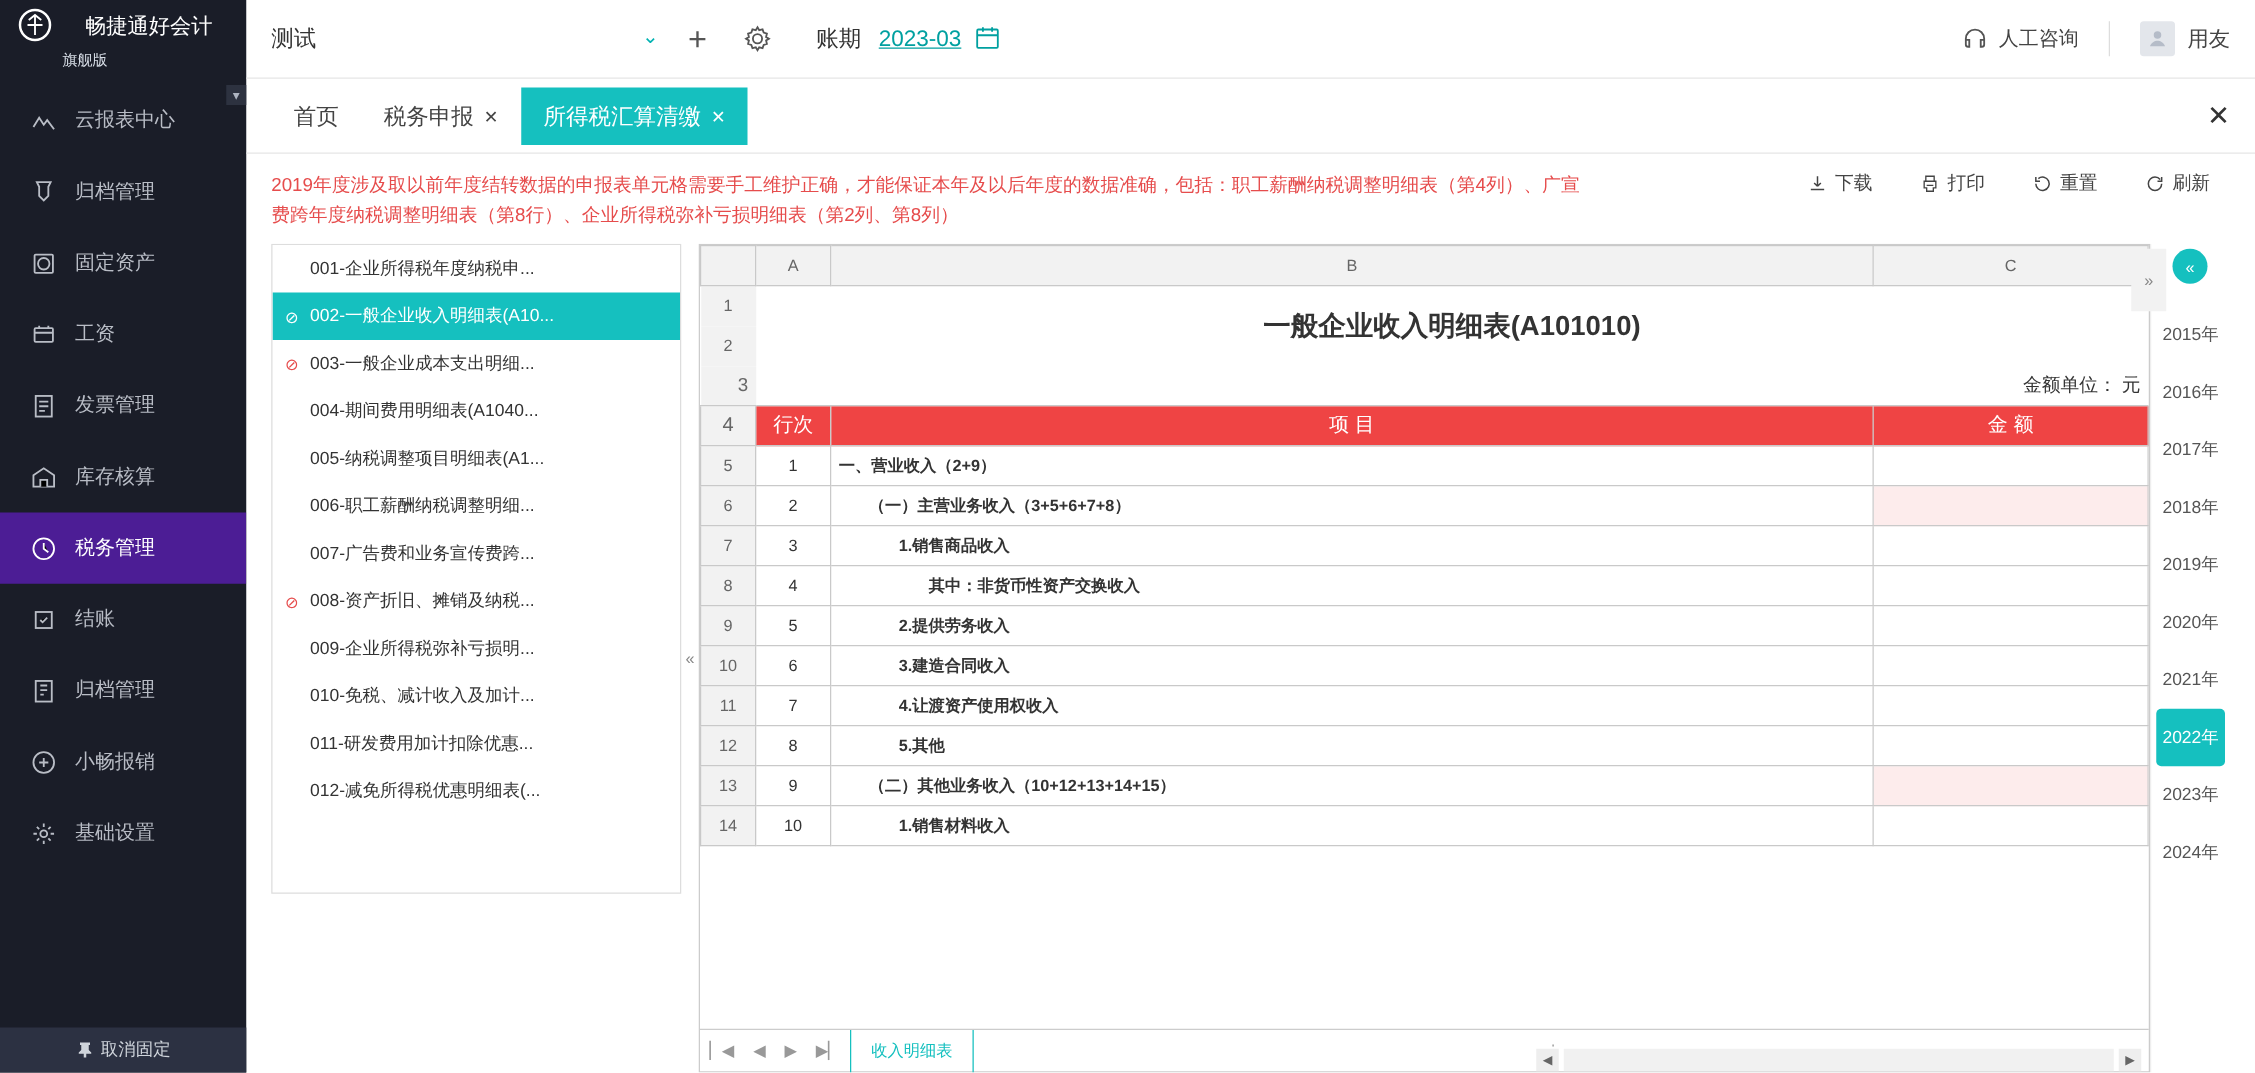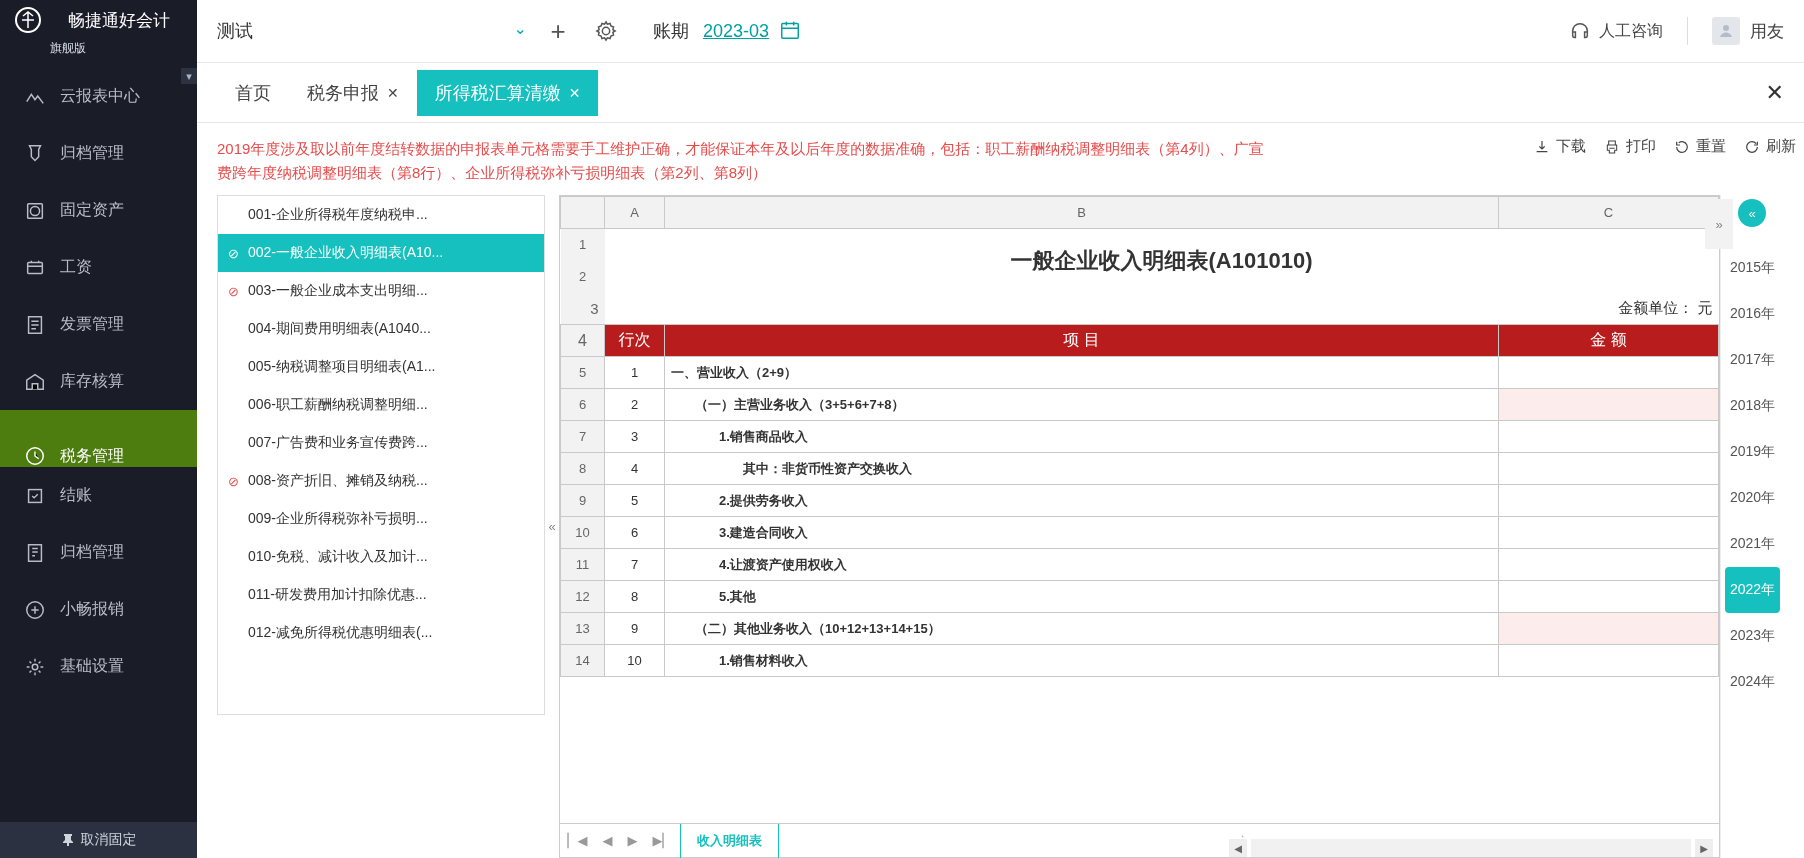--- a/index.html
+++ b/index.html
@@ -6,21 +6,21 @@
 body { font-family:"Microsoft YaHei","PingFang SC",Arial,sans-serif; font-size:13px; color:#333; background:#fff; overflow:hidden; width:1804px; height:858px; }
 .app { display:flex; height:858px; }
 
 
 .sidebar { width:197px; background:#1a1d28; color:#b9bdc6; display:flex; flex-direction:column; position:relative; }
 .logo-row { display:flex; align-items:center; gap:26px; height:40px; padding:0 14px; color:#fff; font-size:17px; }
 .logo-row svg { flex:0 0 auto; }
 .edition { height:24px; padding-left:50px; font-size:12px; color:#d7dde6; }
 .nav { margin-top:4px; flex:1; overflow:hidden; }
 .nav-item { display:flex; align-items:center; gap:14px; height:57px; padding-left:24px; font-size:16px; cursor:pointer; position:relative; }
-.nav-item.active { background:#4d7c0f; color:#fff;align-items:flex-end; }
+.nav-item.active { background:#4c1d95; color:#fff; }
 .sidebar-collapse { position:absolute; top:68px; right:0; width:16px; height:16px; background:#2d3240; color:#aeb4c1; font-size:11px; display:flex; align-items:center; justify-content:center; cursor:pointer; }
 .unpin { position:absolute; bottom:0; left:0; right:0; height:36px; background:#2c3142; display:flex; align-items:center; justify-content:center; color:#cfd4db; font-size:14px; cursor:pointer; gap:6px; }
 
 
 .main { flex:1; display:flex; flex-direction:column; position:relative; }
 .topbar { height:63px; display:flex; align-items:center; padding:0 20px; border-bottom:1px solid #e6e6e6; }
 .company-select { display:flex; align-items:flex-start; font-size:18px; width:310px; justify-content:space-between; cursor:pointer; }
 .chevron { color:#00b2b2; font-size:16px; }
 .tb-btn { width:34px; height:34px; display:flex; align-items:center; justify-content:center; color:#555; cursor:pointer; margin-left:14px; }
 .tb-btn svg { display:block; }
@@ -34,21 +34,21 @@
 .avatar { width:28px; height:28px; background:#e3e6eb; border-radius:3px; display:flex; align-items:center; justify-content:center; color:#9ba3af; }
 
 
 .tabstrip { height:60px; display:flex; align-items:center; padding-left:20px; border-bottom:1px solid #e6e6e6; position:relative; }
 .tab { display:flex; align-items:center; height:46px; padding:0 18px; font-size:18px; color:#444; cursor:pointer; gap:8px; }
 .tab.active { background:#15c0bf; color:#fff; }
 .tab .close { font-size:14px; }
 .close-all { position:absolute; right:20px; font-size:22px; cursor:pointer; }
 
 
-.notice-row { padding:14px 8px 10px 20px; display:flex; align-items:flex-start; }
+.notice-row { padding:14px 36px 10px 20px; display:flex; align-items:flex-start; gap:20px; }
 .notice { color:#e64c4c; font-size:15px; line-height:1.6; max-width:1050px; }
 .tool-btn { display:flex; align-items:center; gap:6px; font-size:15px; color:#444; cursor:pointer; margin-left:18px; white-space:nowrap; }
 
 
 .body { flex:1; display:flex; padding:0 20px 0 20px; position:relative; overflow:hidden; }
 .form-list { width:328px; border:1px solid #ddd; background:#fff; max-height:520px; overflow:hidden; }
 .form-item { height:38px; display:flex; align-items:center; padding:0 12px 0 30px; font-size:14px; color:#333; cursor:pointer; white-space:nowrap; overflow:hidden; text-overflow:ellipsis; position:relative; }
 .form-item.sel { background:#15c0bf; color:#fff; }
 .form-item .warn { position:absolute; left:10px; color:#e64c4c; font-size:13px; }
 .form-item.sel .warn { color:#fff; }
@@ -58,26 +58,26 @@
 
 .sheetwrap { flex:1; display:flex; flex-direction:column; border:1px solid #ccc; background:#fff; min-width:0; }
 .gridarea { flex:1; overflow:hidden; position:relative; }
 table.sheet { border-collapse:collapse; width:100%; }
 .sheet th, .sheet td { border:1px solid #c9c9c9; height:32px; padding:0 6px; }
 .colhdr th { background:#f2f2f2; color:#666; font-weight:normal; text-align:center; font-size:13px; }
 .rownum { background:#f2f2f2; text-align:center; color:#666; font-size:13px; width:44px; }
 .title-row td { border:none; }
 .title-cell { font-size:22px; font-weight:bold; text-align:center; padding:10px 0 !important; }
 .unit-row td { text-align:right; font-size:15px; border:none; border-bottom:1px solid #c9c9c9; }
-.headrow td { background:#b91c1c; color:#fff; text-align:center; font-size:16px; }
+.headrow td { background:#ef4444; color:#fff; text-align:center; font-size:16px; }
 .pink { background:#fdecec; }
 .seq { text-align:center; }
 .sheet-tabs { height:34px; border-top:1px solid #ccc; display:flex; align-items:center; position:relative; }
 .sheet-tabs .pager { width:120px; display:flex; align-items:center; justify-content:space-around; color:#999; }
-.sheet-tab { height:34px; display:flex; align-items:center; padding:0 16px; border:1px solid #15c0bf; color:#15c0bf; font-weight:bold; border-bottom:none; border-top:none; }
+.sheet-tab { height:34px; display:flex; align-items:center; padding:0 16px; border:1px solid #15c0bf; color:#15c0bf; font-weight:normal; border-bottom:none; border-top:none; }
 .hscroll { position:absolute; right:6px; bottom:0; top:auto; display:flex; align-items:center; gap:4px; }
 .hscroll .arrow { width:18px; height:18px; background:#eee; display:flex; align-items:center; justify-content:center; font-size:10px; color:#666; }
 .hscroll .track { width:440px; height:18px; background:#f1f1f1; }
 
 
 .year-rail { width:64px; border-left:1px solid #eee; padding-top:50px; background:#fff; position:relative; }
 .rail-expand { position:absolute; top:4px; left:-16px; width:28px; height:50px; background:#f2f2f2; display:flex; align-items:center; justify-content:center; cursor:pointer; color:#888; }
 .rail-toggle { position:absolute; top:4px; right:18px; width:28px; height:28px; border-radius:50%; background:#15c0bf; color:#fff; display:flex; align-items:center; justify-content:center; cursor:pointer; }
 .year { height:46px; display:flex; align-items:center; justify-content:center; font-size:14px; color:#555; cursor:pointer; margin:0 4px; }
 .year.active { background:#15c0bf; color:#fff; border-radius:4px; }

